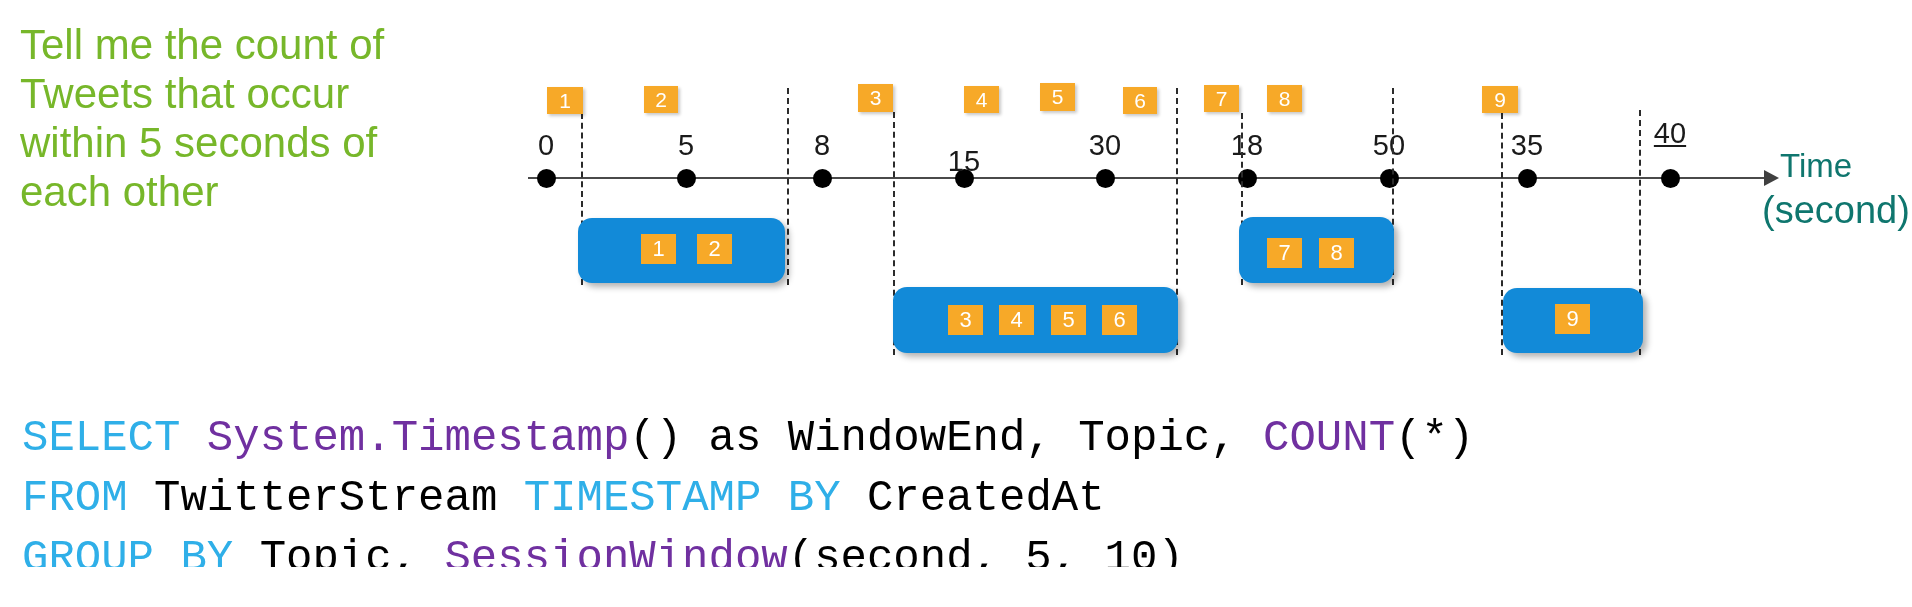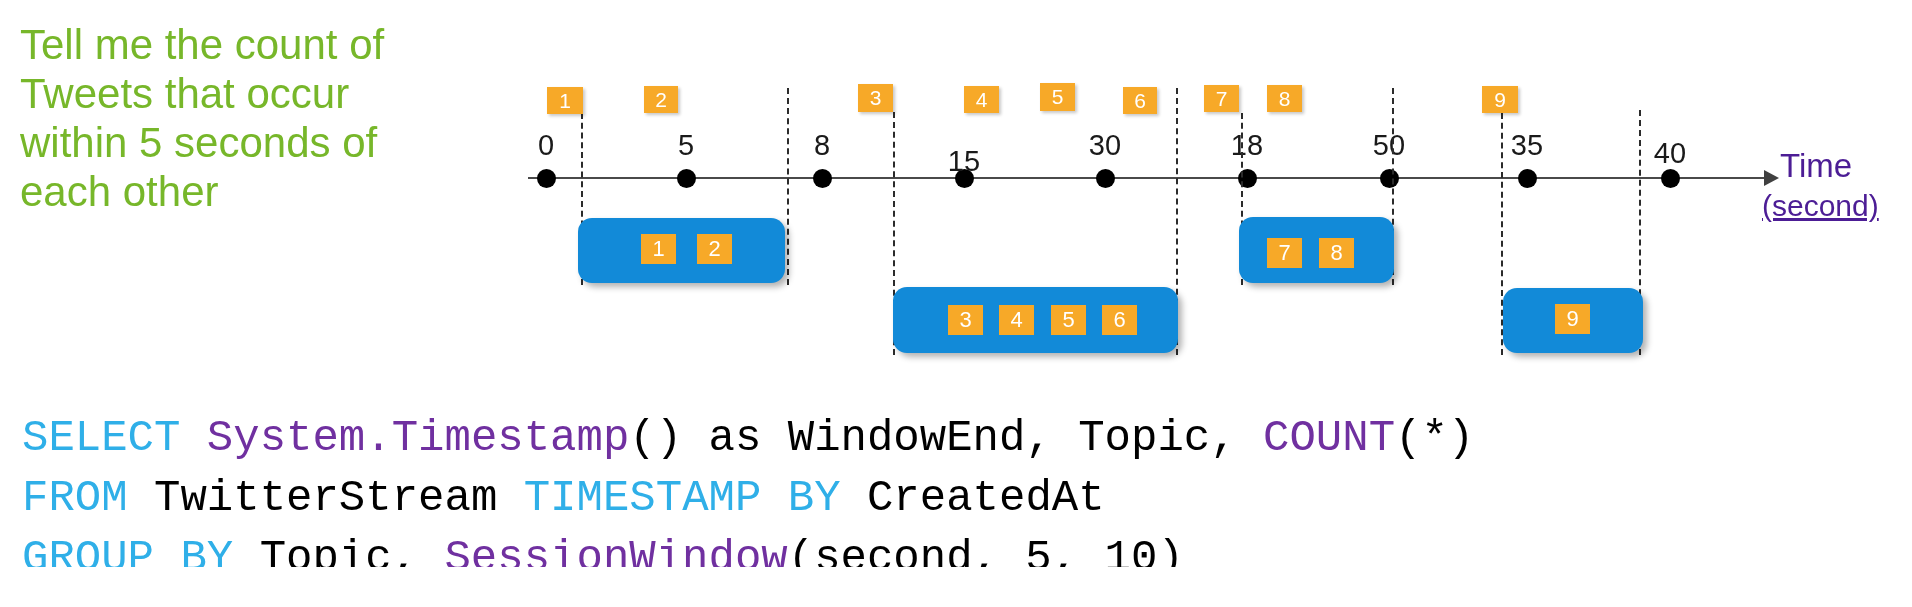--- a/index.html
+++ b/index.html
@@ -26,23 +26,23 @@
   .arrow-head{
     position:absolute;width:0;height:0;
     border-top:8px solid transparent;border-bottom:8px solid transparent;
     border-left:15px solid #404040;
   }
   .dot{position:absolute;width:19px;height:19px;border-radius:50%;background:#000000;}
   .tick-label{
     position:absolute;width:70px;text-align:center;
     font-size:29px;color:#1a1a1a;font-weight:400;
   }
-  .axis-caption{position:absolute;color:#4c1d95;font-weight:300;}
+  .axis-caption{position:absolute;color:#0f766e;font-weight:300;}
   #time-label{font-size:33px;}
-  #time-sublabel{font-size:30px;text-decoration:underline;}
+  #time-sublabel{font-size:38px;}
   .dashed{position:absolute;width:0;border-left:2px dashed #2b2b2b;z-index:1;}
   .event-chip{
     position:absolute;background:var(--orange);color:#ffffff;
     display:flex;align-items:center;justify-content:center;
     font-size:21px;font-weight:400;z-index:3;
     box-shadow:2px 2px 3px rgba(0,0,0,0.22);
   }
   .session-window{
     position:absolute;background:var(--blue);border-radius:14px;z-index:2;
     box-shadow:4px 4px 6px rgba(0,0,0,0.3);
@@ -91,21 +91,21 @@
       <div class="tick-label" style="left: 929px; top: 145px;">15</div>
       <div class="dot" style="left: 1096px; top: 169px;"></div>
       <div class="tick-label" style="left: 1070px; top: 129px;">30</div>
       <div class="dot" style="left: 1238px; top: 169px;"></div>
       <div class="tick-label" style="left: 1212px; top: 129px;">18</div>
       <div class="dot" style="left: 1380px; top: 169px;"></div>
       <div class="tick-label" style="left: 1354px; top: 129px;">50</div>
       <div class="dot" style="left: 1518px; top: 169px;"></div>
       <div class="tick-label" style="left: 1492px; top: 129px;">35</div>
       <div class="dot" style="left: 1661px; top: 169px;"></div>
-      <div class="tick-label" style="left: 1635px; top: 137px;">40</div>
+      <div class="tick-label" style="left: 1635px; top: 117px; text-decoration: underline;">40</div>
       <div class="axis-caption" id="time-label" style="left: 1780px; top: 147px;">Time</div>
       <div class="axis-caption" id="time-sublabel" style="left: 1762px; top: 189px;">(second)</div>
       <div class="event-chip" style="left: 547px; top: 87px; width: 36px; height: 27px;">1</div>
       <div class="event-chip" style="left: 644px; top: 86px; width: 34px; height: 27px;">2</div>
       <div class="event-chip" style="left: 858px; top: 84px; width: 35px; height: 28px;">3</div>
       <div class="event-chip" style="left: 964px; top: 86px; width: 35px; height: 27px;">4</div>
       <div class="event-chip" style="left: 1040px; top: 83px; width: 35px; height: 28px;">5</div>
       <div class="event-chip" style="left: 1123px; top: 87px; width: 34px; height: 27px;">6</div>
       <div class="event-chip" style="left: 1204px; top: 85px; width: 35px; height: 27px;">7</div>
       <div class="event-chip" style="left: 1267px; top: 85px; width: 35px; height: 27px;">8</div>

